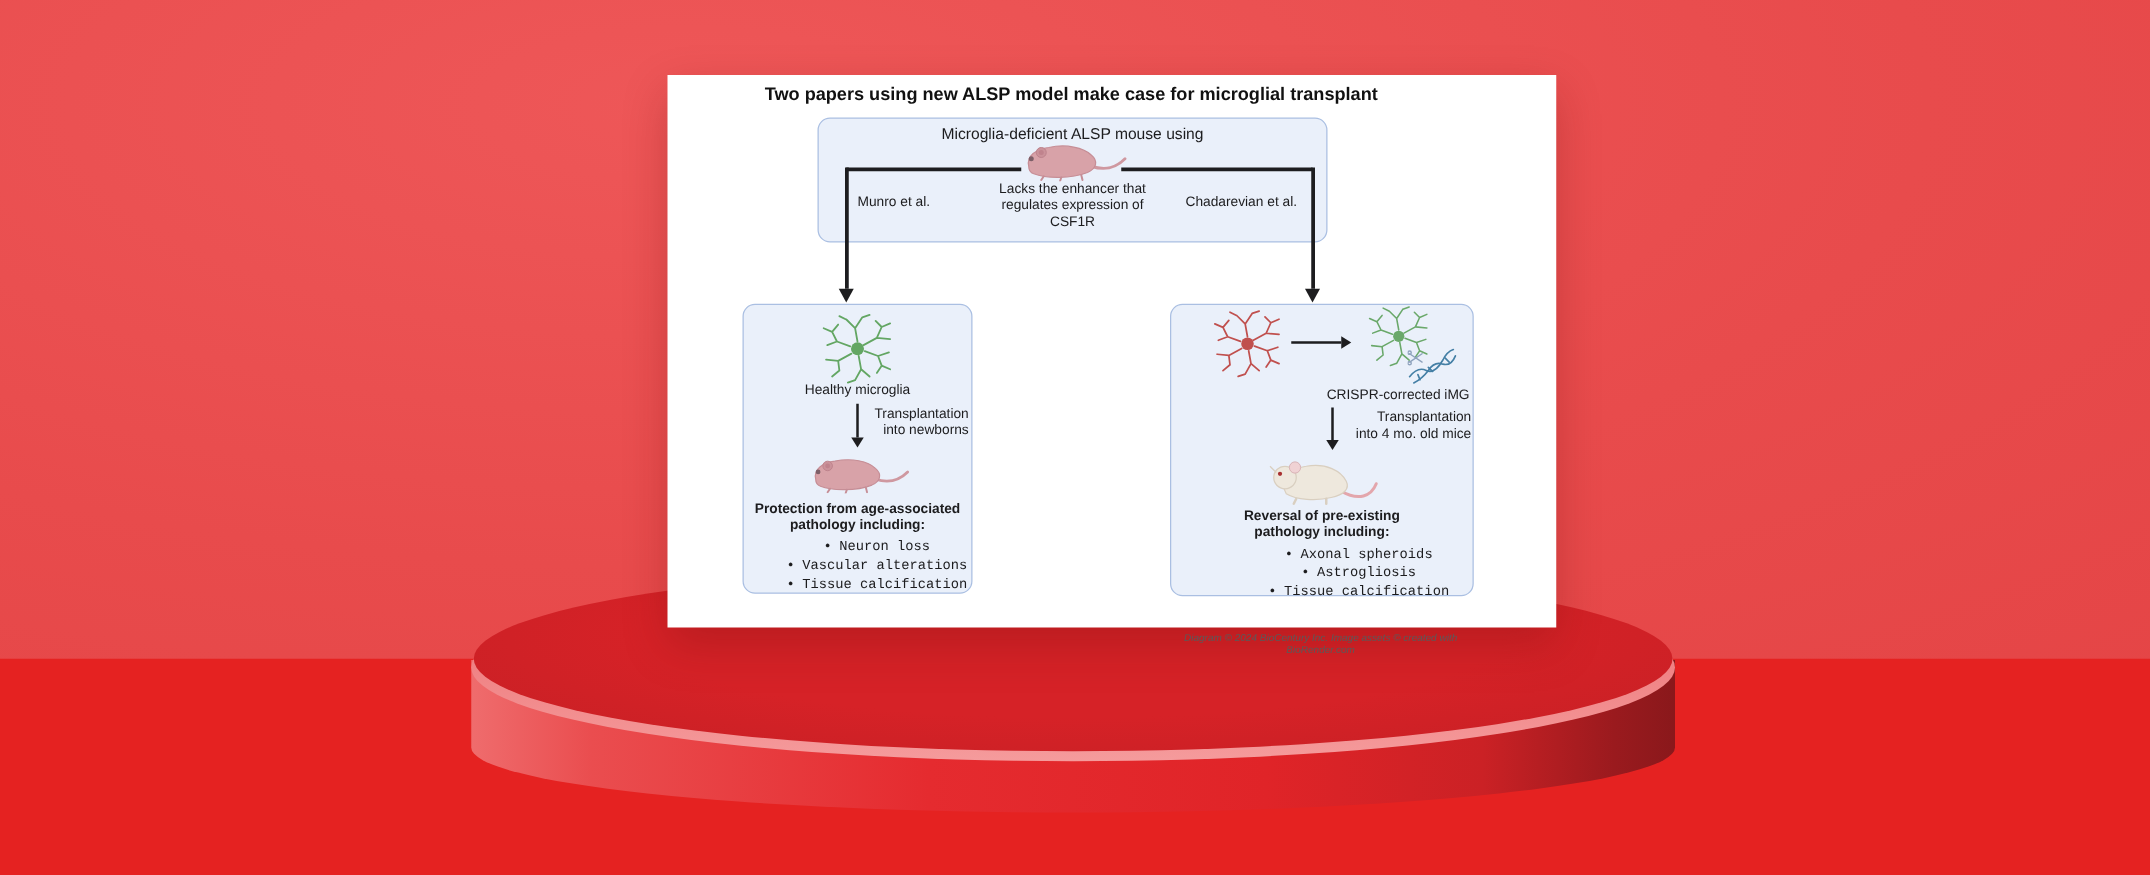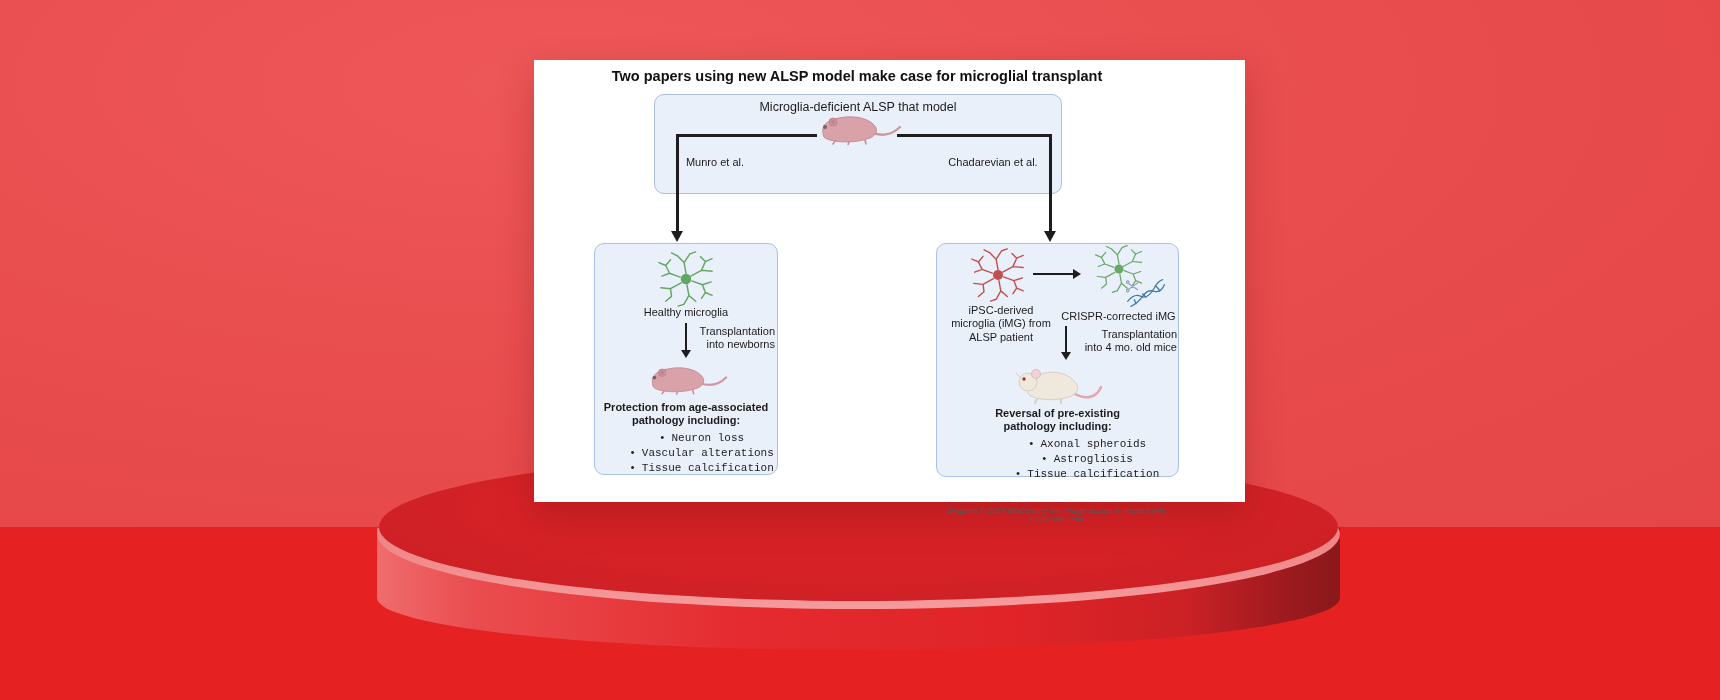--- a/index.html
+++ b/index.html
@@ -112,24 +112,27 @@
     <div class="podium-face"></div>
     <div class="podium-lip"></div>
     <div class="podium-top"></div>
   </div>
 
   <div class="card">
 
     <div class="title">Two papers using new ALSP model make case for microglial transplant</div>
 
     <div class="panel panel-top">
-      <div class="panel-title">Microglia-deficient ALSP that model</div>
+      <div class="panel-title">Microglia-deficient ALSP mouse using</div>
       <svg class="icon" style="left:158px;top:16px" width="90" height="34" viewBox="0 0 90 34">
           <use href="#pink-mouse"></use>
         </svg>
+      <div class="lbl preline" style="left:103px;top:50px;width:200px;">Lacks the enhancer that
+regulates expression of
+CSF1R</div>
       <div class="lbl" style="left:5px;top:61px;width:110px;">Munro et al.</div>
       <div class="lbl" style="left:270px;top:61px;width:136px;text-align:center;">Chadarevian et al.</div>
     </div>
 
     <div class="hline" style="left:143px;top:74px;width:140px;"></div>
     <div class="hline" style="left:363px;top:74px;width:153px;"></div>
     <div class="vline" style="left:142px;top:74px;height:97px;"></div>
     <div class="vline" style="left:515px;top:74px;height:97px;"></div>
     <div class="arrow-down" style="left:137px;top:171px;"></div>
     <div class="arrow-down" style="left:510px;top:171px;"></div>
@@ -160,23 +163,20 @@
           <use href="#microglia"></use>
         </svg>
       <div class="hline thin" style="left:96px;top:29px;width:40px;"></div>
       <div class="arrow-right" style="left:136px;top:25px;"></div>
       <svg class="icon" style="left:146px;top:0px;color:#6aa86a" width="72" height="50" viewBox="0 0 60 60">
           <use href="#microglia"></use>
         </svg>
       <svg class="icon" style="left:186px;top:24px" width="46" height="40" viewBox="0 0 48 48">
           <use href="#dna-scissors"></use>
         </svg>
-      <div class="lbl preline" style="left:0;top:60px;width:128px;">iPSC-derived
-microglia (iMG) from
-ALSP patient</div>
       <div class="lbl" style="left:122px;top:66px;width:119px;">CRISPR-corrected iMG</div>
       <div class="vline thin" style="left:128px;top:82px;height:26px;"></div>
       <div class="arrow-down small" style="left:124px;top:108px;"></div>
       <div class="lbl left preline" style="left:138px;top:84px;width:102px;">Transplantation
 into 4 mo. old mice</div>
       <svg class="icon" style="left:74px;top:121px" width="92" height="40" viewBox="0 0 92 40">
           <use href="#white-mouse"></use>
         </svg>
       <div class="lbl bold preline" style="left:0;top:163px;width:100%;">Reversal of pre-existing
 pathology including:</div>

